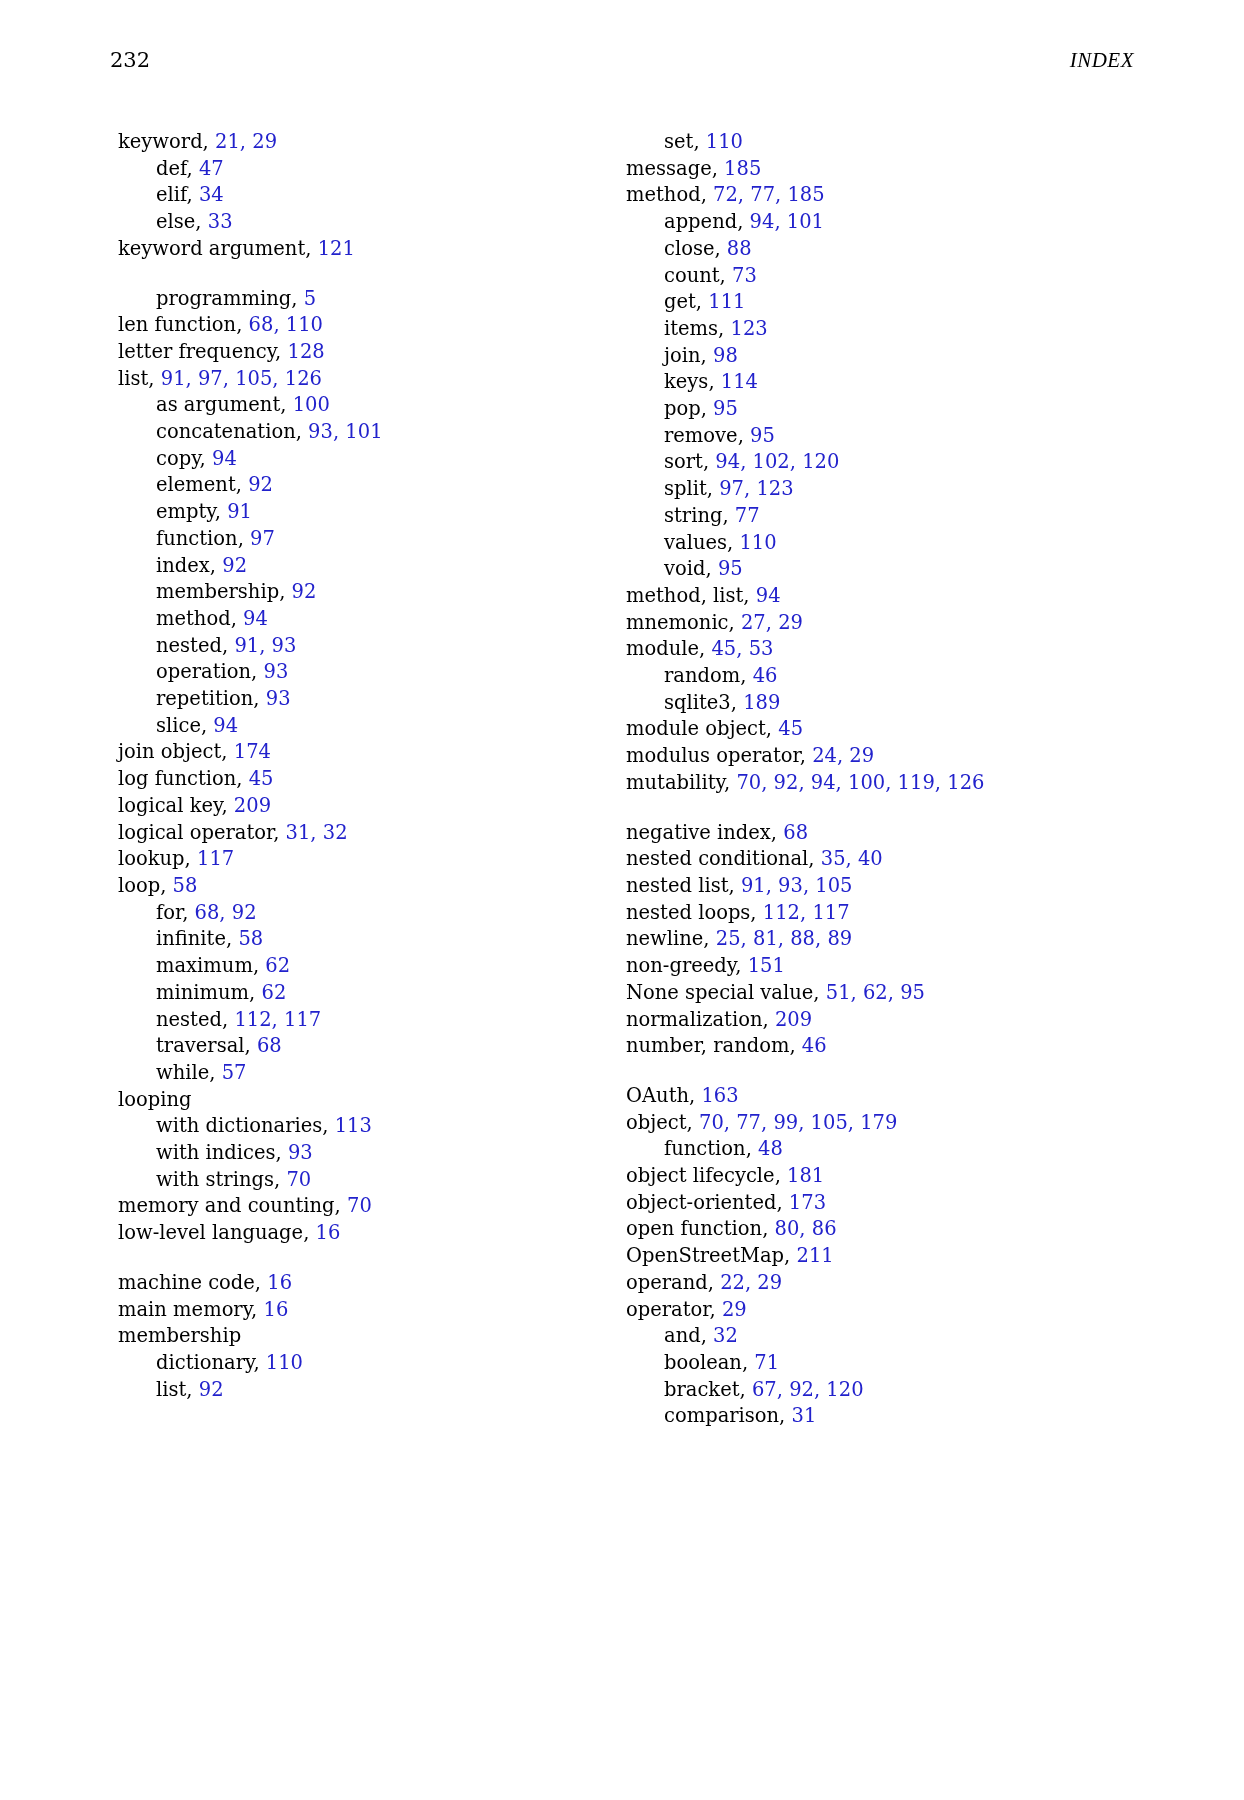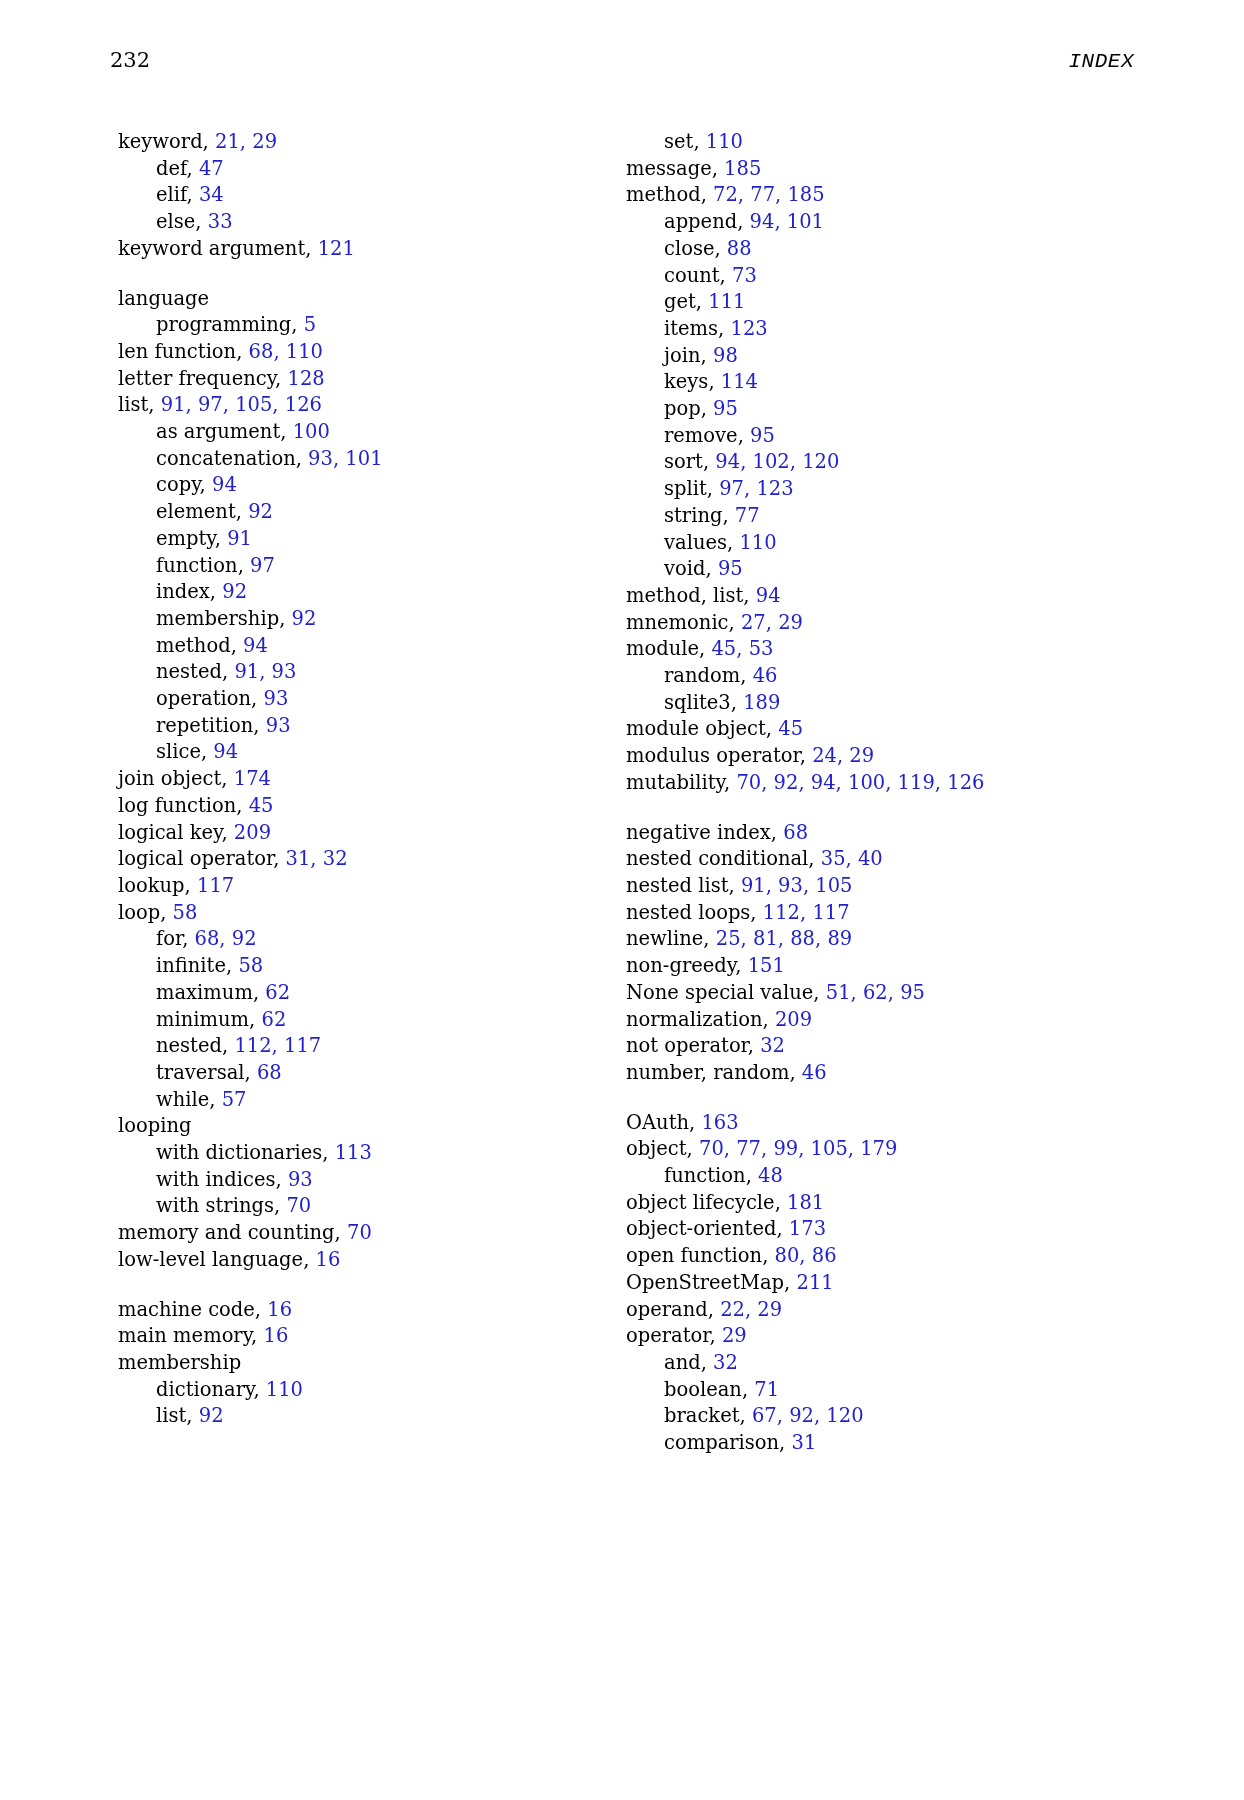--- a/index.html
+++ b/index.html
@@ -25,21 +25,21 @@
     justify-content: space-between;
     align-items: baseline;
     font-size: 21px;
     margin-bottom: 56px;
   }
   .page-number {
     font-family: "DejaVu Serif", serif;
   }
   .header-title {
     font-style: italic;
-    font-family: Liberation Mono, monospace;
+    font-family: Liberation Serif, serif;
     letter-spacing: 0.5px;
   }
   .columns {
     display: flex;
     gap: 48px;
     align-items: flex-start;
   }
   .column {
     width: 460px;
     font-size: 19.5px;
@@ -76,21 +76,20 @@
   </div>
 
   <div class="columns">
     <div class="column">
         <div class="entry lvl1"><span class="term">keyword, </span><span class="pg">21, 29</span></div>
         <div class="entry lvl2"><span class="term">def, </span><span class="pg">47</span></div>
         <div class="entry lvl2"><span class="term">elif, </span><span class="pg">34</span></div>
         <div class="entry lvl2"><span class="term">else, </span><span class="pg">33</span></div>
         <div class="entry lvl1"><span class="term">keyword argument, </span><span class="pg">121</span></div>
         <div class="gap"></div>
-        <div class="entry lvl1"><span class="term">language</span></div>
         <div class="entry lvl2"><span class="term">programming, </span><span class="pg">5</span></div>
         <div class="entry lvl1"><span class="term">len function, </span><span class="pg">68, 110</span></div>
         <div class="entry lvl1"><span class="term">letter frequency, </span><span class="pg">128</span></div>
         <div class="entry lvl1"><span class="term">list, </span><span class="pg">91, 97, 105, 126</span></div>
         <div class="entry lvl2"><span class="term">as argument, </span><span class="pg">100</span></div>
         <div class="entry lvl2"><span class="term">concatenation, </span><span class="pg">93, 101</span></div>
         <div class="entry lvl2"><span class="term">copy, </span><span class="pg">94</span></div>
         <div class="entry lvl2"><span class="term">element, </span><span class="pg">92</span></div>
         <div class="entry lvl2"><span class="term">empty, </span><span class="pg">91</span></div>
         <div class="entry lvl2"><span class="term">function, </span><span class="pg">97</span></div>
@@ -155,21 +154,20 @@
         <div class="entry lvl1"><span class="term">mutability, </span><span class="pg">70, 92, 94, 100, 119, 126</span></div>
         <div class="gap"></div>
         <div class="entry lvl1"><span class="term">negative index, </span><span class="pg">68</span></div>
         <div class="entry lvl1"><span class="term">nested conditional, </span><span class="pg">35, 40</span></div>
         <div class="entry lvl1"><span class="term">nested list, </span><span class="pg">91, 93, 105</span></div>
         <div class="entry lvl1"><span class="term">nested loops, </span><span class="pg">112, 117</span></div>
         <div class="entry lvl1"><span class="term">newline, </span><span class="pg">25, 81, 88, 89</span></div>
         <div class="entry lvl1"><span class="term">non-greedy, </span><span class="pg">151</span></div>
         <div class="entry lvl1"><span class="term">None special value, </span><span class="pg">51, 62, 95</span></div>
         <div class="entry lvl1"><span class="term">normalization, </span><span class="pg">209</span></div>
-        <div class="entry lvl1"><span class="term">not operator, </span><span class="pg">32</span></div>
         <div class="entry lvl1"><span class="term">number, random, </span><span class="pg">46</span></div>
         <div class="gap"></div>
         <div class="entry lvl1"><span class="term">OAuth, </span><span class="pg">163</span></div>
         <div class="entry lvl1"><span class="term">object, </span><span class="pg">70, 77, 99, 105, 179</span></div>
         <div class="entry lvl2"><span class="term">function, </span><span class="pg">48</span></div>
         <div class="entry lvl1"><span class="term">object lifecycle, </span><span class="pg">181</span></div>
         <div class="entry lvl1"><span class="term">object-oriented, </span><span class="pg">173</span></div>
         <div class="entry lvl1"><span class="term">open function, </span><span class="pg">80, 86</span></div>
         <div class="entry lvl1"><span class="term">OpenStreetMap, </span><span class="pg">211</span></div>
         <div class="entry lvl1"><span class="term">operand, </span><span class="pg">22, 29</span></div>

